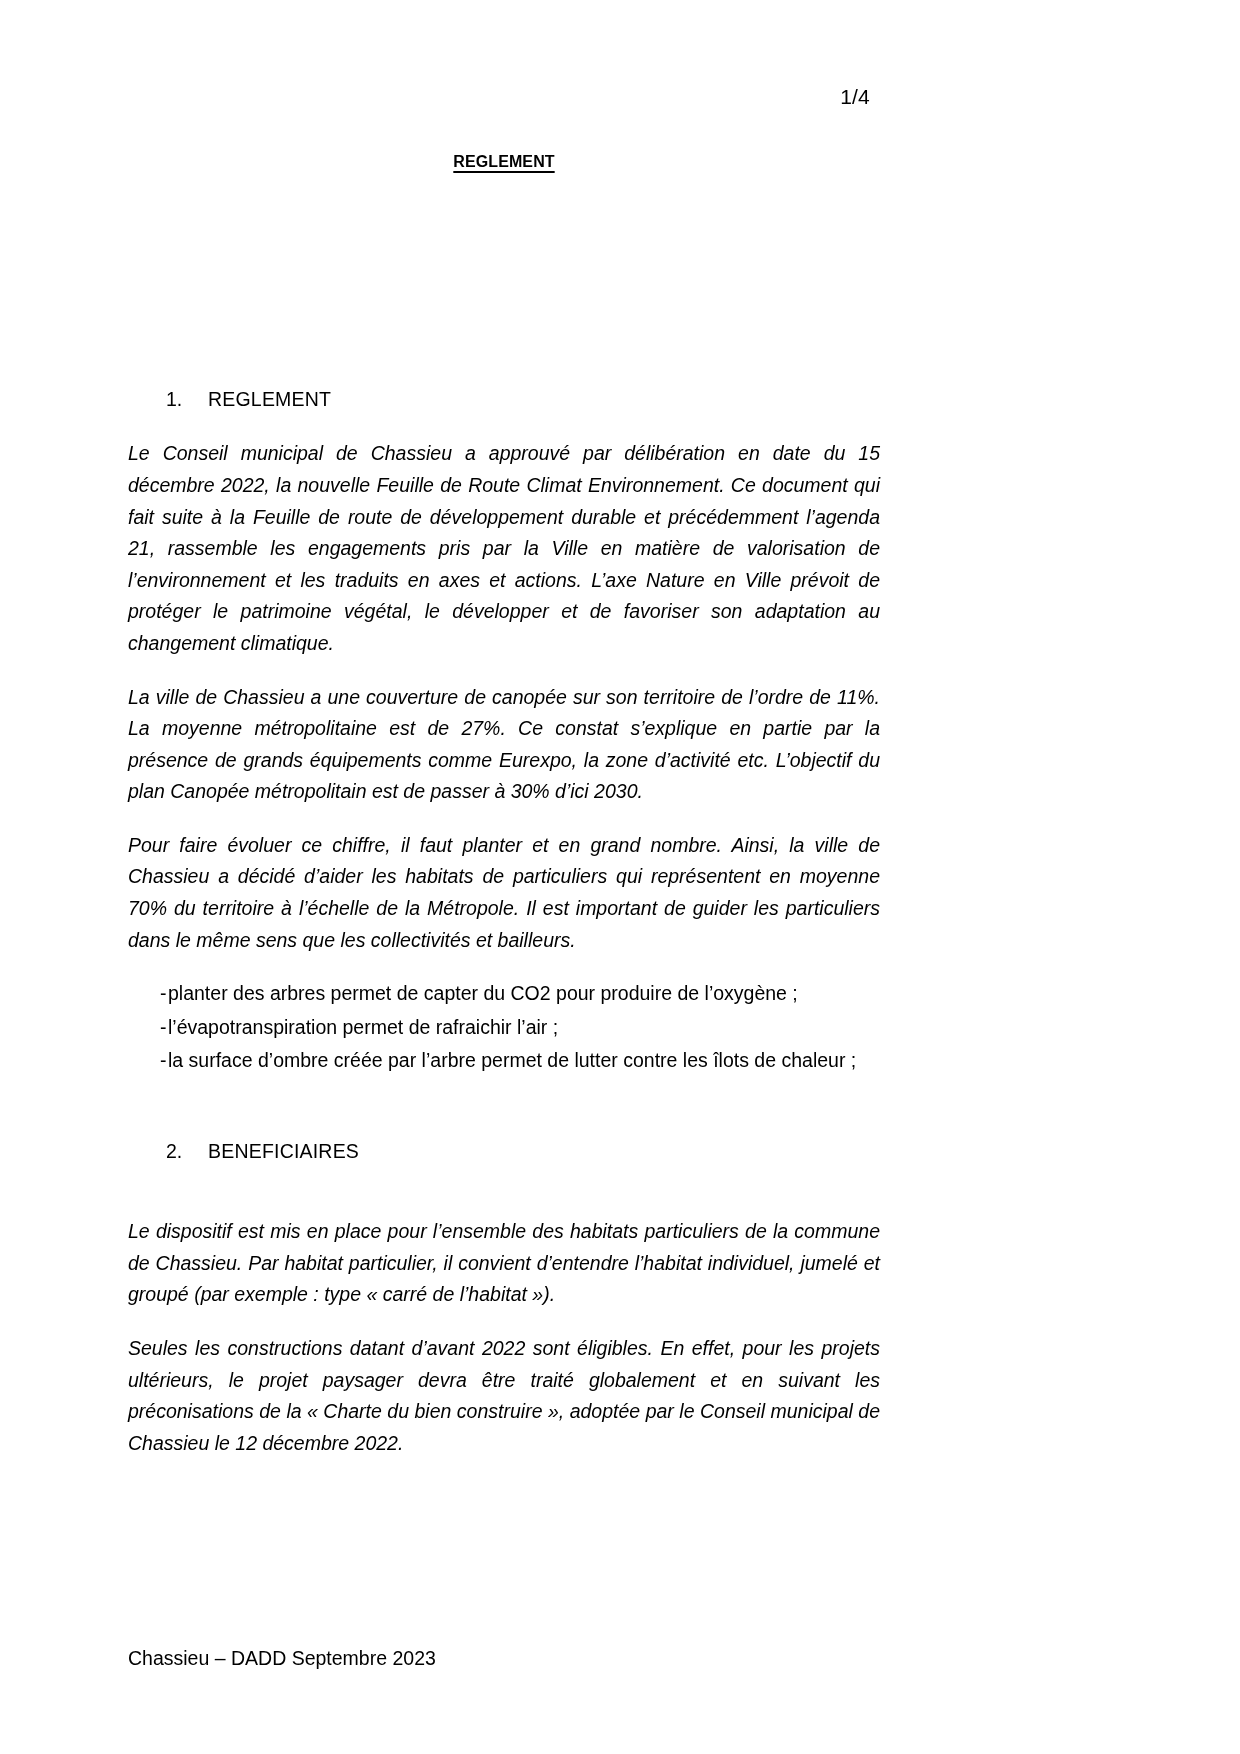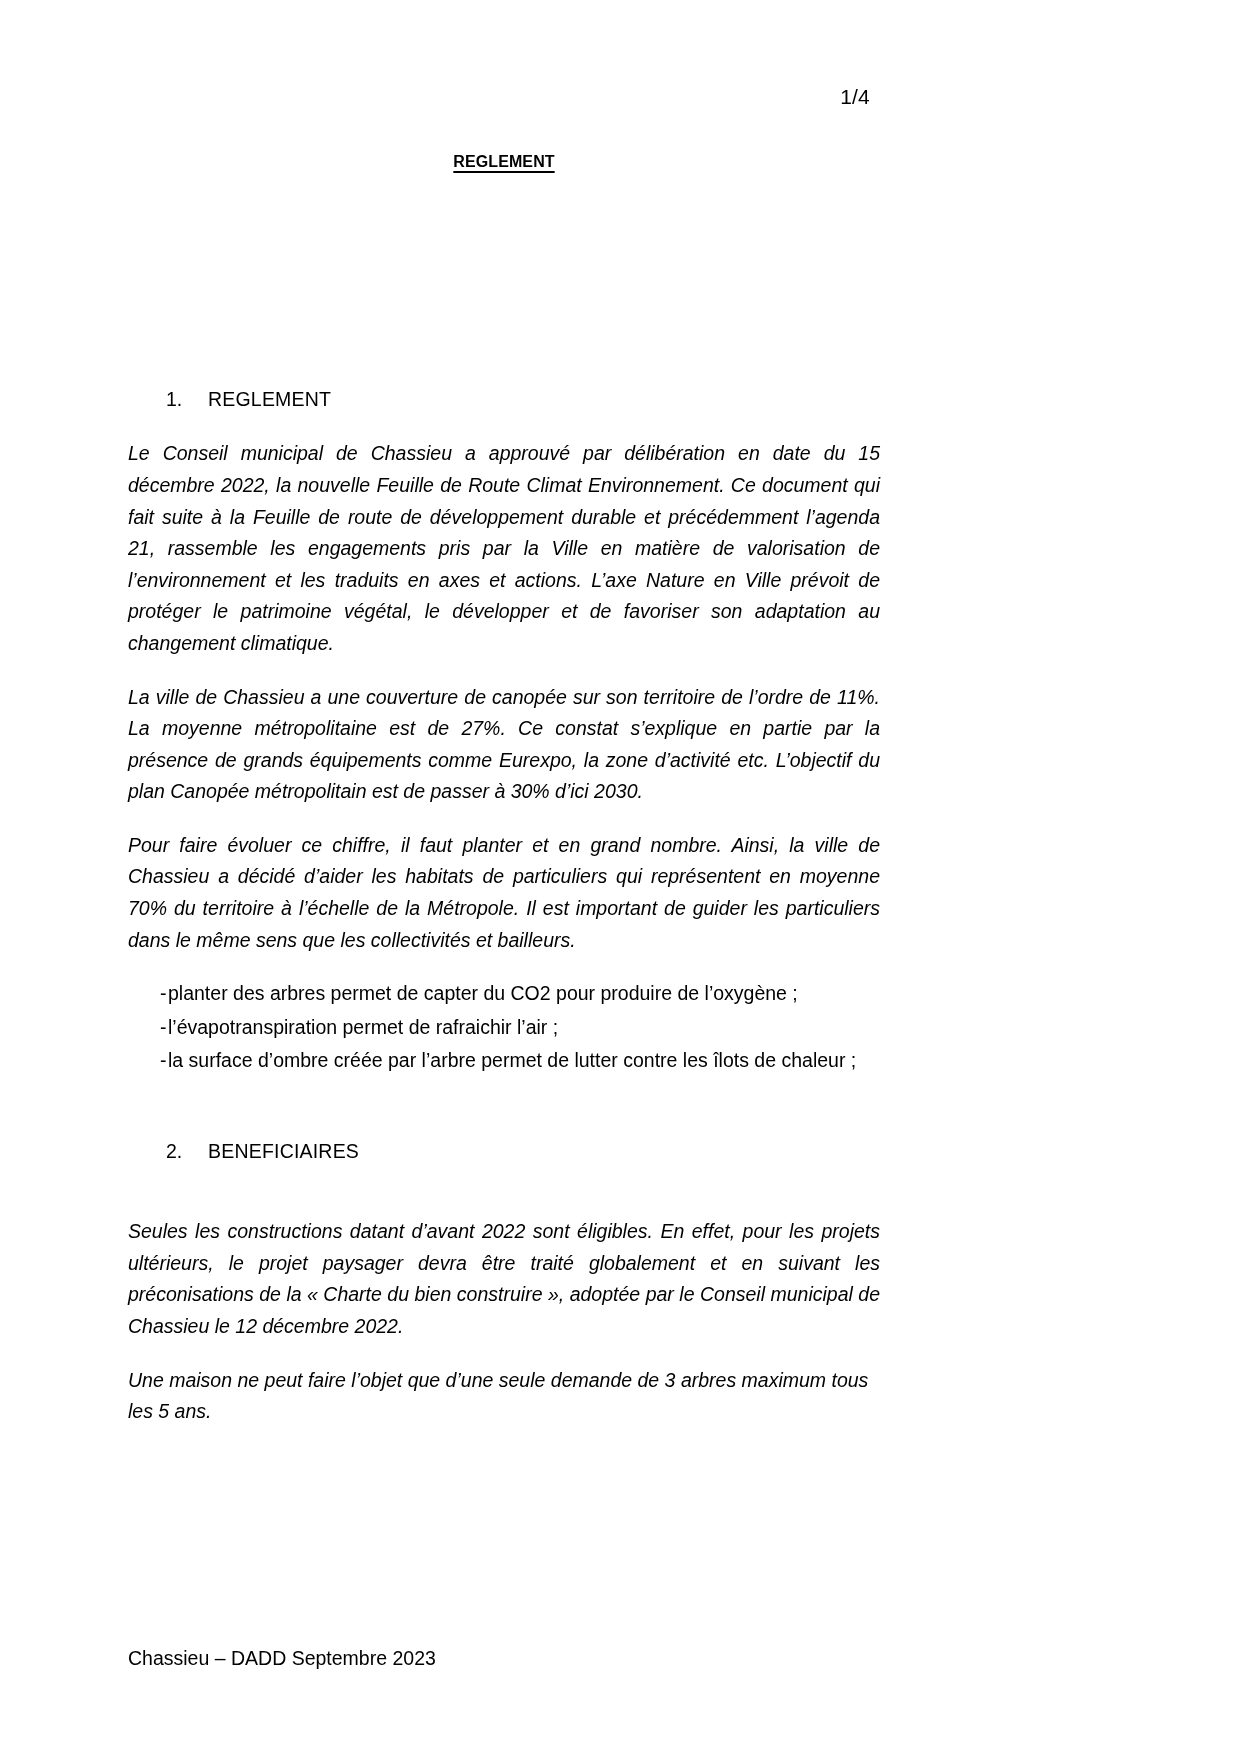--- a/index.html
+++ b/index.html
@@ -163,18 +163,18 @@
 
   <div class="spacer-lg"></div>
 
   <div class="section-heading">
     <span class="section-num">2.</span>
     <span class="section-label">BENEFICIAIRES</span>
   </div>
 
   <div class="spacer-sm"></div>
 
+  <p class="body">Le dispositif est mis en place pour l’ensemble des habitats particuliers de la commune de Chassieu. Par habitat particulier, il convient d’entendre l’habitat individuel, jumelé et groupé (par exemple : type « carré de l’habitat »).</p>
   <p class="body">Seules les constructions datant d’avant 2022 sont éligibles. En effet, pour les projets ultérieurs, le projet paysager devra être traité globalement et en suivant les préconisations de la « Charte du bien construire », adoptée par le Conseil municipal de Chassieu le 12 décembre 2022.</p>
-  <p class="body no-justify">Une maison ne peut faire l’objet que d’une seule demande de 3 arbres maximum tous les 5 ans.</p>
 
   <div class="footer">Chassieu – DADD Septembre 2023</div>
 
 </div>
 
 </body></html>

